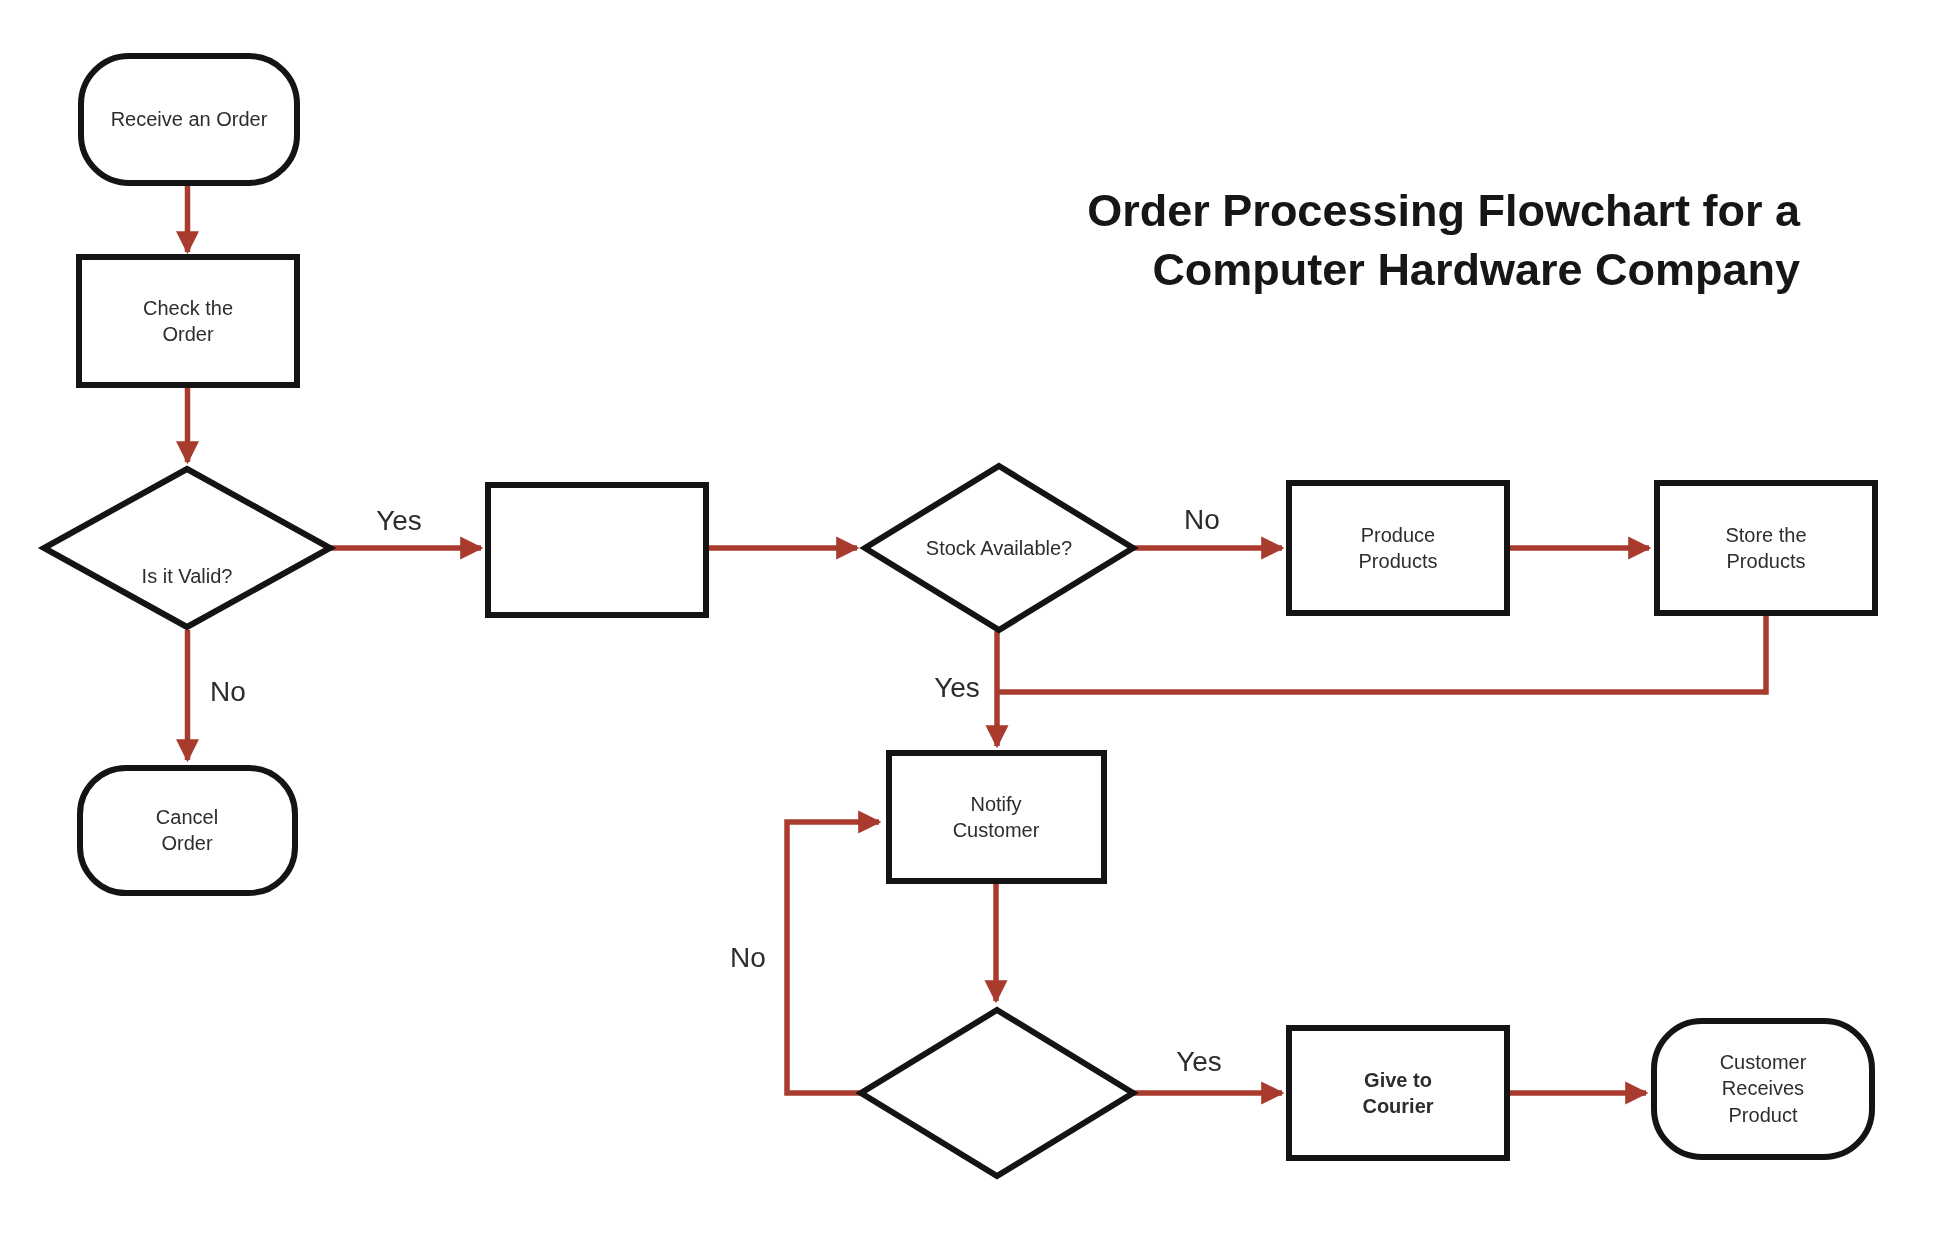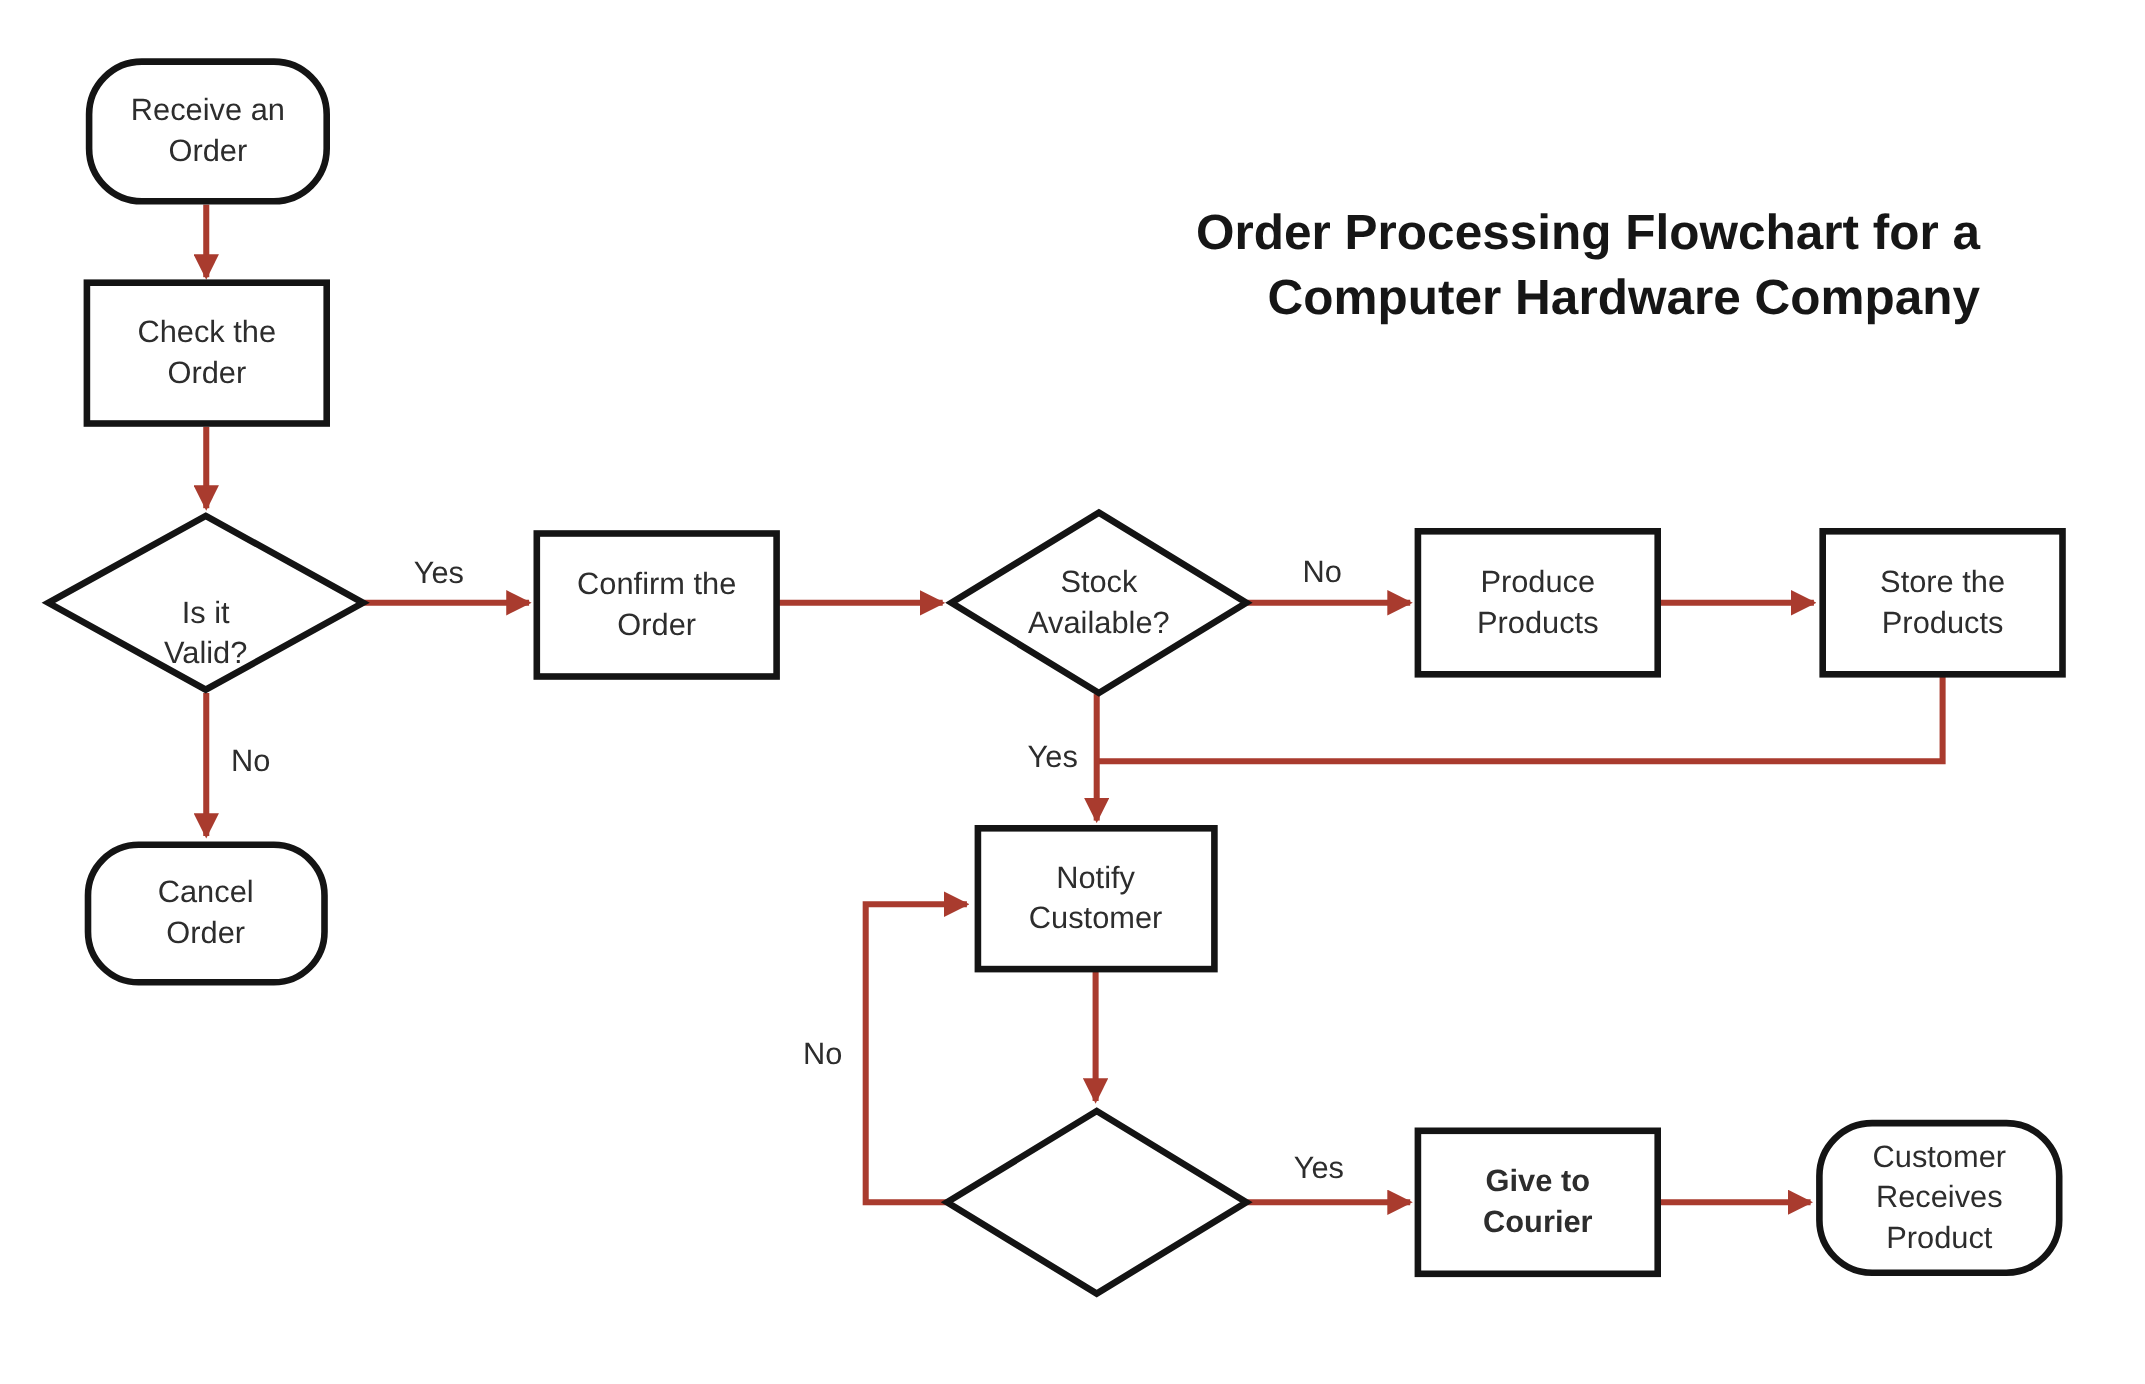--- a/index.html
+++ b/index.html
@@ -10,21 +10,21 @@
     font-family:"Liberation Sans", sans-serif;
     overflow:hidden;
   }
   .canvas svg{position:absolute;left:0;top:0;}
   .shape{fill:#ffffff;stroke:#141414;stroke-width:6;}
   .diamond{stroke-linejoin:miter;}
   .edge{fill:none;stroke:var(--arrow,#A93B2E);stroke-width:5.5;}
   .arrowhead{fill:var(--arrow,#A93B2E);}
   .node-label{
     position:absolute;transform:translate(-50%,-50%);
-    text-align:center;font-size:28px;line-height:1.32;
+    text-align:center;font-size:20px;line-height:1.32;
     color:#2d2d2d;white-space:normal;
   }
   .edge-label{
     position:absolute;transform:translate(-50%,-50%);
     font-size:28px;color:#2d2d2d;white-space:nowrap;
   }
   .title{
     position:absolute;left:1000px;top:182px;width:800px;
     text-align:right;font-size:45px;font-weight:bold;
     line-height:1.3;color:#161616;
@@ -98,21 +98,20 @@
 
   <div class="title">
     <div>Order Processing Flowchart for a</div>
     <div>Computer Hardware Company</div>
   </div>
 
   <div class="node-label" style="left:189px;top:119px;width:160px;">Receive an Order</div>
   <div class="node-label" style="left:188px;top:321px;width:140px;">Check the Order</div>
   <div class="node-label" style="left:187px;top:576px;width:110px;">Is it Valid?</div>
   <div class="node-label" style="left:187px;top:830px;width:110px;">Cancel Order</div>
-  <div class="node-label" style="left:597px;top:550px;width:170px;">Confirm the Order</div>
   <div class="node-label" style="left:999px;top:548px;width:160px;">Stock Available?</div>
   <div class="node-label" style="left:1398px;top:548px;width:130px;">Produce Products</div>
   <div class="node-label" style="left:1766px;top:548px;width:130px;">Store the Products</div>
   <div class="node-label" style="left:996px;top:817px;width:140px;">Notify Customer</div>
   <div class="node-label" style="left:1398px;top:1093px;width:110px;font-weight:bold;">Give to Courier</div>
   <div class="node-label" style="left:1763px;top:1089px;width:130px;">Customer Receives Product</div>
 
   <div class="edge-label" style="left:399px;top:521px;">Yes</div>
   <div class="edge-label" style="left:228px;top:692px;">No</div>
   <div class="edge-label" style="left:1202px;top:520px;">No</div>

